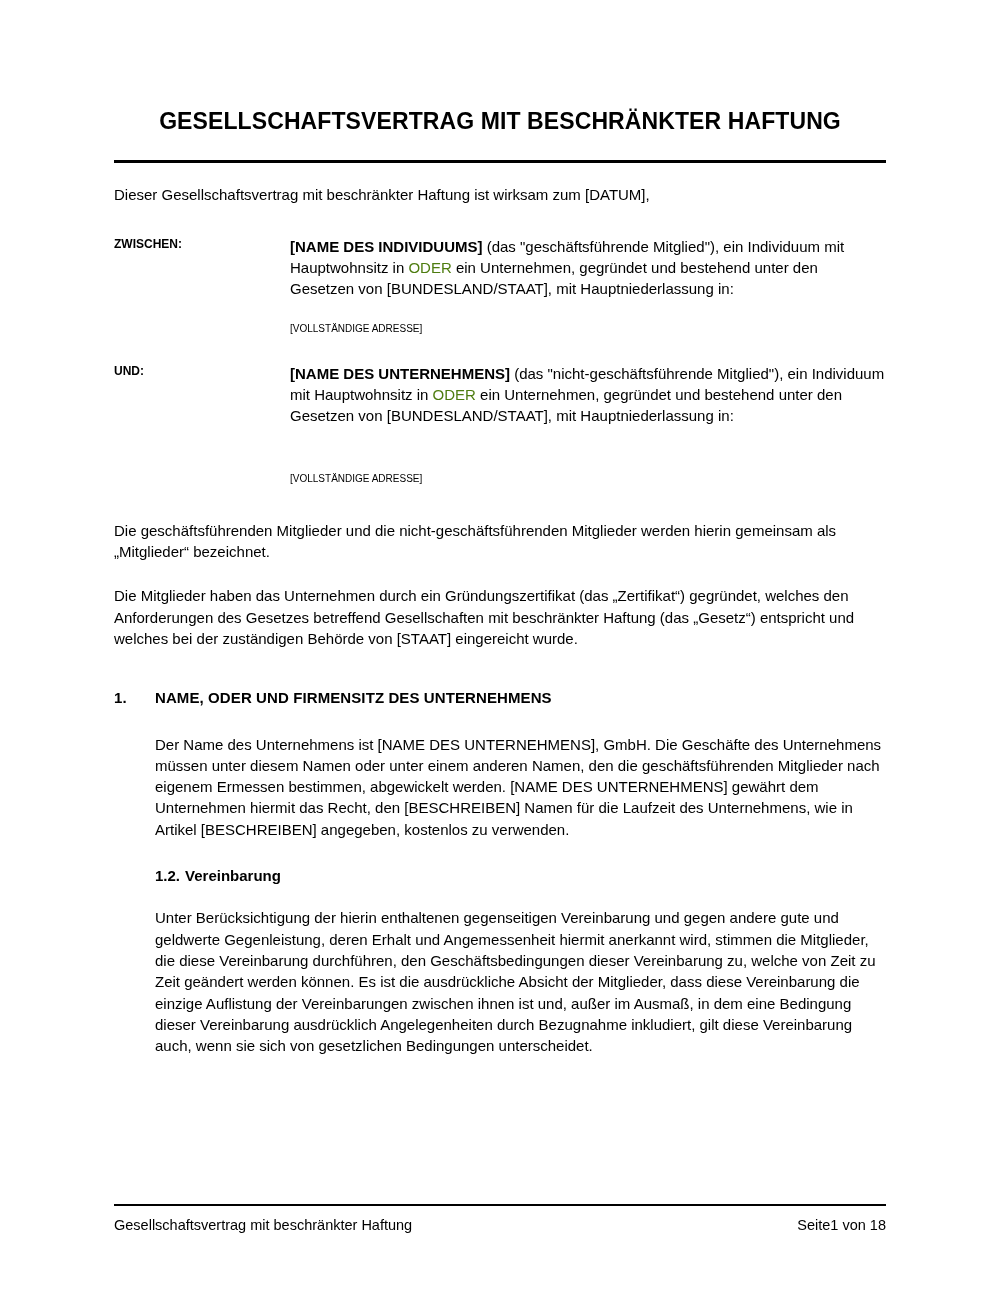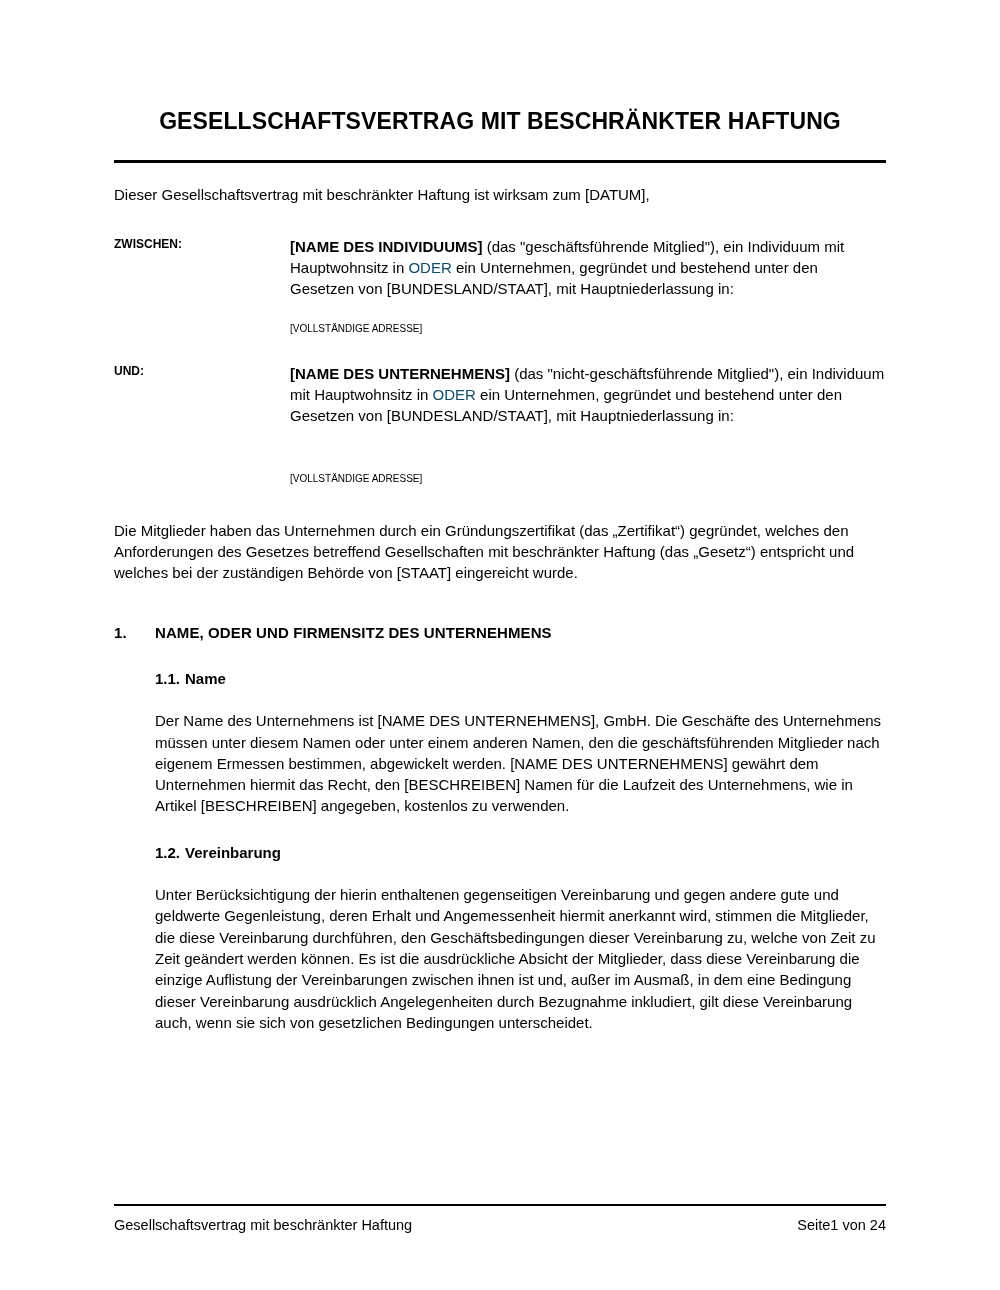--- a/index.html
+++ b/index.html
@@ -71,21 +71,21 @@
   }
   .party-body {
     flex: 1 1 auto;
     font-size: 15px;
     line-height: 1.42;
   }
   .party-body .lead {
     font-weight: bold;
   }
   .or-token {
-    color: #0c4a6e;
+    color: #4d7c0f;
   }
   .address-line {
     font-size: 10px;
     line-height: 1.42;
     margin-left: 176px;
   }
   .gap-sm { height: 22px; }
   .gap-md { height: 27px; }
   .gap-lg { height: 45px; }
 
@@ -183,49 +183,47 @@
         <div class="party-body"><span class="lead">[NAME DES UNTERNEHMENS]</span><span> (das "nicht-geschäftsführende Mitglied"), ein Individuum mit Hauptwohnsitz in </span><span class="or-token">ODER</span><span> ein Unternehmen, gegründet und bestehend unter den Gesetzen von [BUNDESLAND/STAAT], mit Hauptniederlassung in:</span></div>
       </div>
 
       <div class="gap-lg"></div>
 
       <div class="address-line">[VOLLSTÄNDIGE ADRESSE]</div>
 
     </div>
 
     <div class="recitals">
+      <p class="para">Die geschäftsführenden Mitglieder und die nicht-geschäftsführenden Mitglieder werden hierin gemeinsam als „Mitglieder“ bezeichnet.</p>
       <p class="para">Die Mitglieder haben das Unternehmen durch ein Gründungszertifikat (das „Zertifikat“) gegründet, welches den Anforderungen des Gesetzes betreffend Gesellschaften mit beschränkter Haftung (das „Gesetz“) entspricht und welches bei der zuständigen Behörde von [STAAT] eingereicht wurde.</p>
     </div>
 
     <div class="section">
 
       <div class="section-head">
         <span class="section-num">1.</span>
         <span class="section-title">NAME, ODER UND FIRMENSITZ DES UNTERNEHMENS</span>
       </div>
 
       <div class="subsection">
-        <div class="subsection-head">
-          <span class="sub-num">1.1.</span><span>Name</span>
-        </div>
         <p class="subsection-body">Der Name des Unternehmens ist [NAME DES UNTERNEHMENS], GmbH. Die Geschäfte des Unternehmens müssen unter diesem Namen oder unter einem anderen Namen, den die geschäftsführenden Mitglieder nach eigenem Ermessen bestimmen, abgewickelt werden. [NAME DES UNTERNEHMENS] gewährt dem Unternehmen hiermit das Recht, den [BESCHREIBEN] Namen für die Laufzeit des Unternehmens, wie in Artikel [BESCHREIBEN] angegeben, kostenlos zu verwenden.</p>
       </div>
 
       <div class="subsection">
         <div class="subsection-head">
           <span class="sub-num">1.2.</span><span>Vereinbarung</span>
         </div>
         <p class="subsection-body">Unter Berücksichtigung der hierin enthaltenen gegenseitigen Vereinbarung und gegen andere gute und geldwerte Gegenleistung, deren Erhalt und Angemessenheit hiermit anerkannt wird, stimmen die Mitglieder, die diese Vereinbarung durchführen, den Geschäftsbedingungen dieser Vereinbarung zu, welche von Zeit zu Zeit geändert werden können. Es ist die ausdrückliche Absicht der Mitglieder, dass diese Vereinbarung die einzige Auflistung der Vereinbarungen zwischen ihnen ist und, außer im Ausmaß, in dem eine Bedingung dieser Vereinbarung ausdrücklich Angelegenheiten durch Bezugnahme inkludiert, gilt diese Vereinbarung auch, wenn sie sich von gesetzlichen Bedingungen unterscheidet.</p>
       </div>
 
     </div>
 
   </div>
 
   <div class="footer">
     <hr class="footer-rule">
     <div class="footer-row">
       <span>Gesellschaftsvertrag mit beschränkter Haftung</span>
-      <span>Seite1 von 24</span>
+      <span>Seite1 von 18</span>
     </div>
   </div>
 
 </div>
 
 </body></html>

